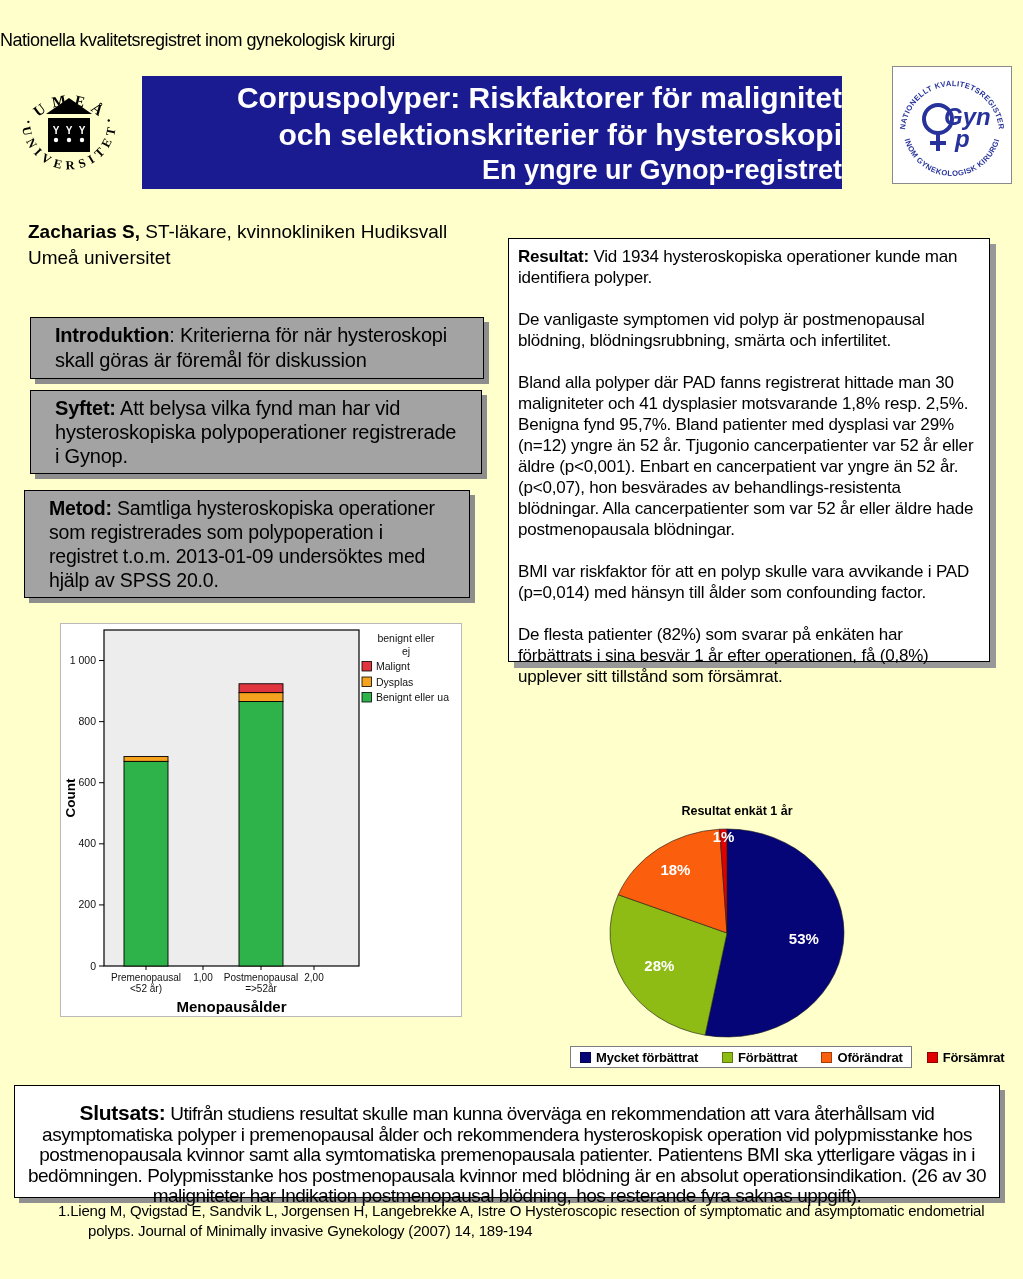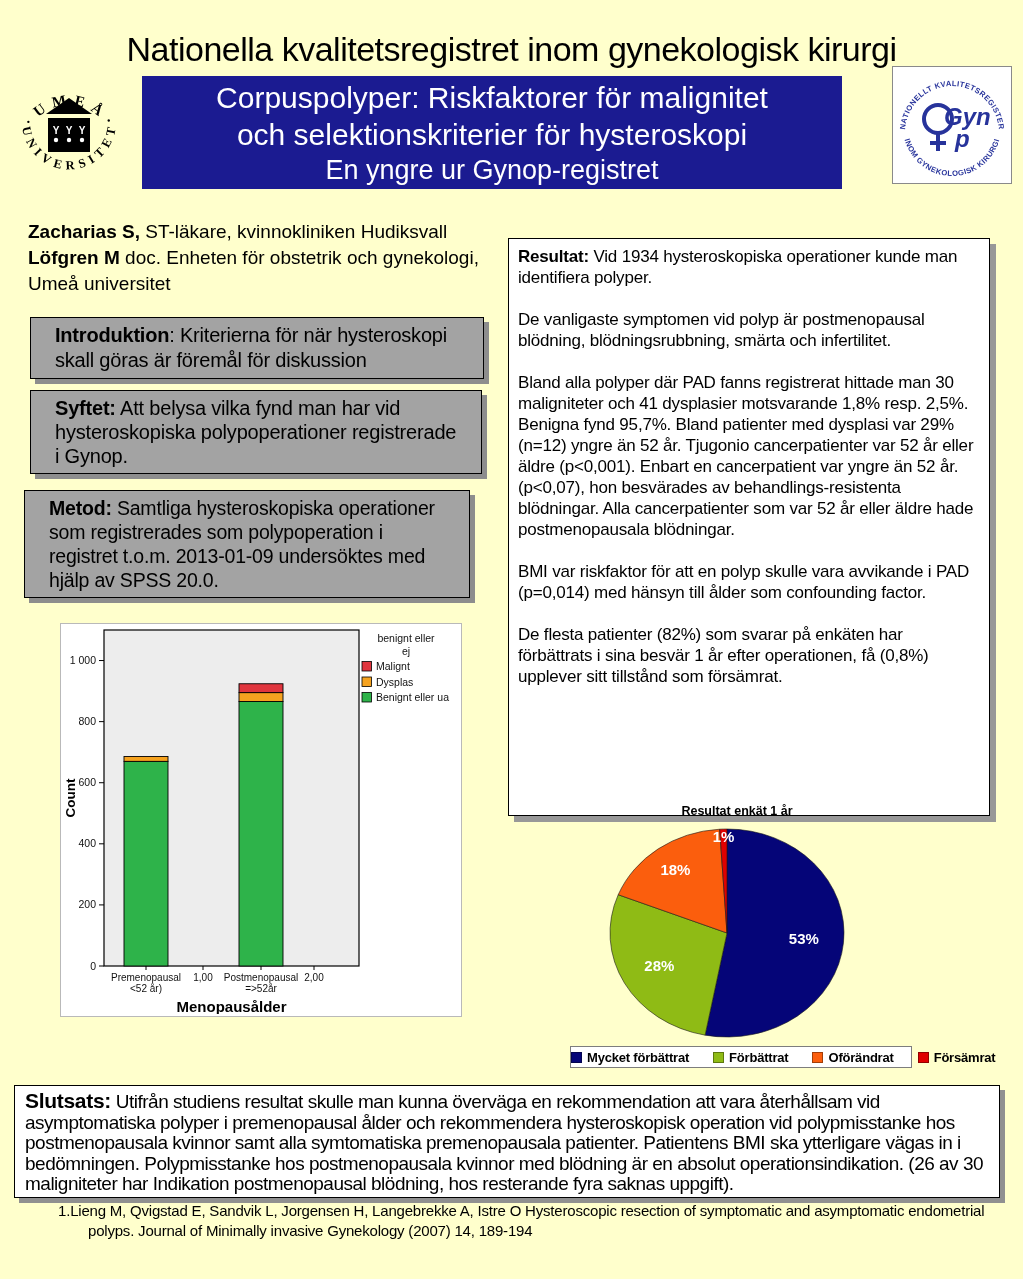--- a/index.html
+++ b/index.html
@@ -3,63 +3,63 @@
 <meta charset="utf-8">
 <style>
   html,body{margin:0;padding:0;}
   body{
     width:1023px;height:1279px;position:relative;overflow:hidden;
     background:#FFFFCC;
     font-family:"Liberation Sans",sans-serif;color:#000;
   }
   .abs{position:absolute;}
   .top-heading{
-    top:30px;left:0;width:1023px;text-align:center;
-    font-size:34px;letter-spacing:-0.5px;
+    top:30px;left:0;width:1023px;text-align:left;
+    font-size:18px;letter-spacing:-0.5px;
   }
   .title-box{
     left:142px;top:76px;width:700px;height:113px;background:#1B1B91;
-    color:#fff;text-align:center;font-weight:normal;
+    color:#fff;text-align:right;font-weight:bold;
   }
   .title-line{font-size:30px;line-height:37px;}
   .title-line.small{font-size:27px;line-height:34px;}
   .umea-logo{left:8px;top:68px;width:122px;height:122px;}
   .gynop-logo{left:892px;top:66px;width:118px;height:116px;background:#fff;border:1px solid #8a8a8a;}
   .authors{left:28px;top:219px;width:480px;font-size:19px;line-height:26px;}
   .white-box{
     background:#a3a3a3;border:1.5px solid #000;
     box-shadow:5px 5px 0 0 #8d8d8d;
     padding:5px 24px;box-sizing:border-box;
     letter-spacing:-0.2px;
   }
   .intro-box{left:30px;top:317px;width:454px;font-size:20px;line-height:25px;}
   .syftet-box{left:30px;top:390px;width:452px;font-size:20px;line-height:24px;}
   .metod-box{left:24px;top:490px;width:446px;font-size:19.5px;line-height:24px;}
   .chart-box{left:60px;top:623px;width:400px;height:392px;background:#fff;border:1px solid #b9b9b9;}
   .resultat-box{
-    left:508px;top:238px;width:482px;height:578px;
+    left:508px;top:238px;width:482px;height:424px;
     background:#fff;border:1.5px solid #000;box-shadow:6px 6px 0 0 #989898;
     padding:7px 9px;box-sizing:border-box;
     font-size:17px;line-height:21px;letter-spacing:-0.2px;
   }
   .resultat-box p{margin:0 0 21px 0;}
   .pie-area{left:565px;top:795px;width:352px;height:286px;}
   .pie-legend{
     left:570px;top:1046px;width:342px;height:22px;
     background:#fff;border:1px solid #7d7d7d;
-    display:flex;align-items:center;gap:24px;box-sizing:border-box;
+    display:flex;align-items:center;gap:24px;padding-left:9px;box-sizing:border-box;
     font-size:13px;font-weight:bold;letter-spacing:-0.2px;
   }
   .legend-entry{display:flex;align-items:center;gap:5px;white-space:nowrap;}
   .swatch{width:11px;height:11px;display:inline-block;border:1px solid rgba(0,0,0,0.35);box-sizing:border-box;}
   .slutsats-box{
     left:14px;top:1085px;width:986px;height:113px;
     background:#fff;border:1.5px solid #000;box-shadow:5px 5px 0 0 #909090;
-    padding:5px 10px;box-sizing:border-box;
-    font-size:19px;line-height:20.5px;letter-spacing:-0.5px;
+    padding:17px 10px;box-sizing:border-box;
+    font-size:19px;line-height:20.5px;letter-spacing:-0.5px;text-align:center;
   }
   .slutsats-box b{font-size:21px;letter-spacing:-0.3px;}
   .references{left:42px;top:1201px;width:952px;font-size:15px;line-height:19.5px;letter-spacing:-0.2px;margin-left:16px;}
   .ref-item{padding-left:30px;text-indent:-30px;}
   b.inline{font-weight:bold;}
 </style>
 </head>
 <body>
 
 <div class="abs top-heading">Nationella kvalitetsregistret inom gynekologisk kirurgi</div>
@@ -92,21 +92,20 @@
     <text font-size="7.6" font-weight="bold" fill="#27339B" letter-spacing="0.4"><textPath startOffset="50%" text-anchor="middle" href="#gy-bot">INOM GYNEKOLOGISK KIRURGI</textPath></text>
     <circle cx="45" cy="52" r="14" fill="none" stroke="#27339B" stroke-width="4"></circle>
     <line x1="45" y1="66" x2="45" y2="84" stroke="#27339B" stroke-width="4"></line>
     <line x1="37" y1="76" x2="53" y2="76" stroke="#27339B" stroke-width="4"></line>
     <text x="51" y="58" font-size="24" font-weight="bold" fill="#27339B" font-style="italic">Gyn</text>
     <text x="62" y="80" font-size="24" font-weight="bold" fill="#27339B" font-style="italic">p</text>
   </svg>
 
 <div class="abs authors">
   <div><b class="inline">Zacharias S,</b><span> ST-läkare, kvinnokliniken Hudiksvall</span></div>
-  <div><b class="inline">Löfgren M</b><span> doc. Enheten för obstetrik och gynekologi,</span></div>
   <div><span>Umeå universitet</span></div>
 </div>
 
 <div class="abs white-box intro-box">
   <b class="inline">Introduktion</b><span>: Kriterierna för när hysteroskopi skall göras är föremål för diskussion</span>
 </div>
 
 <div class="abs white-box syftet-box">
   <b class="inline">Syftet:</b><span> Att belysa vilka fynd man har vid hysteroskopiska polypoperationer registrerade i Gynop.</span>
 </div>

